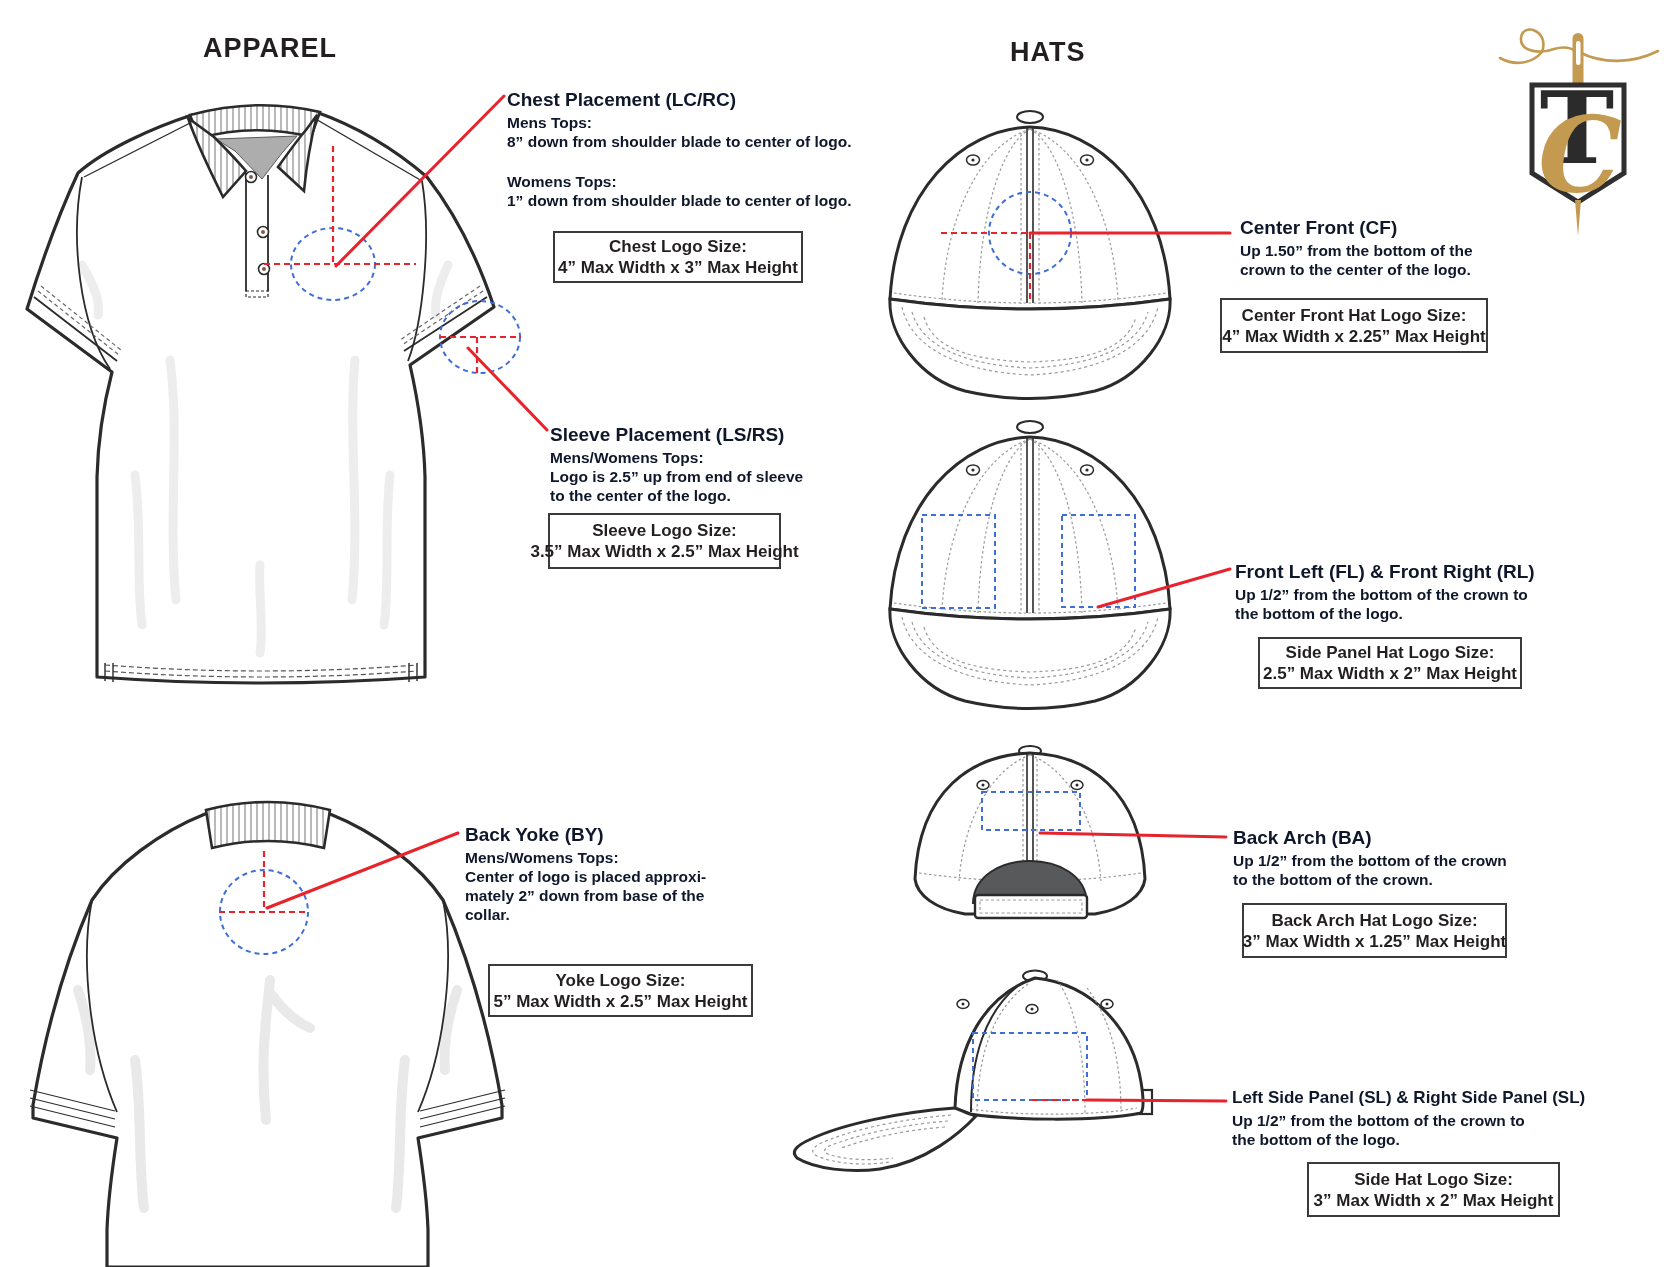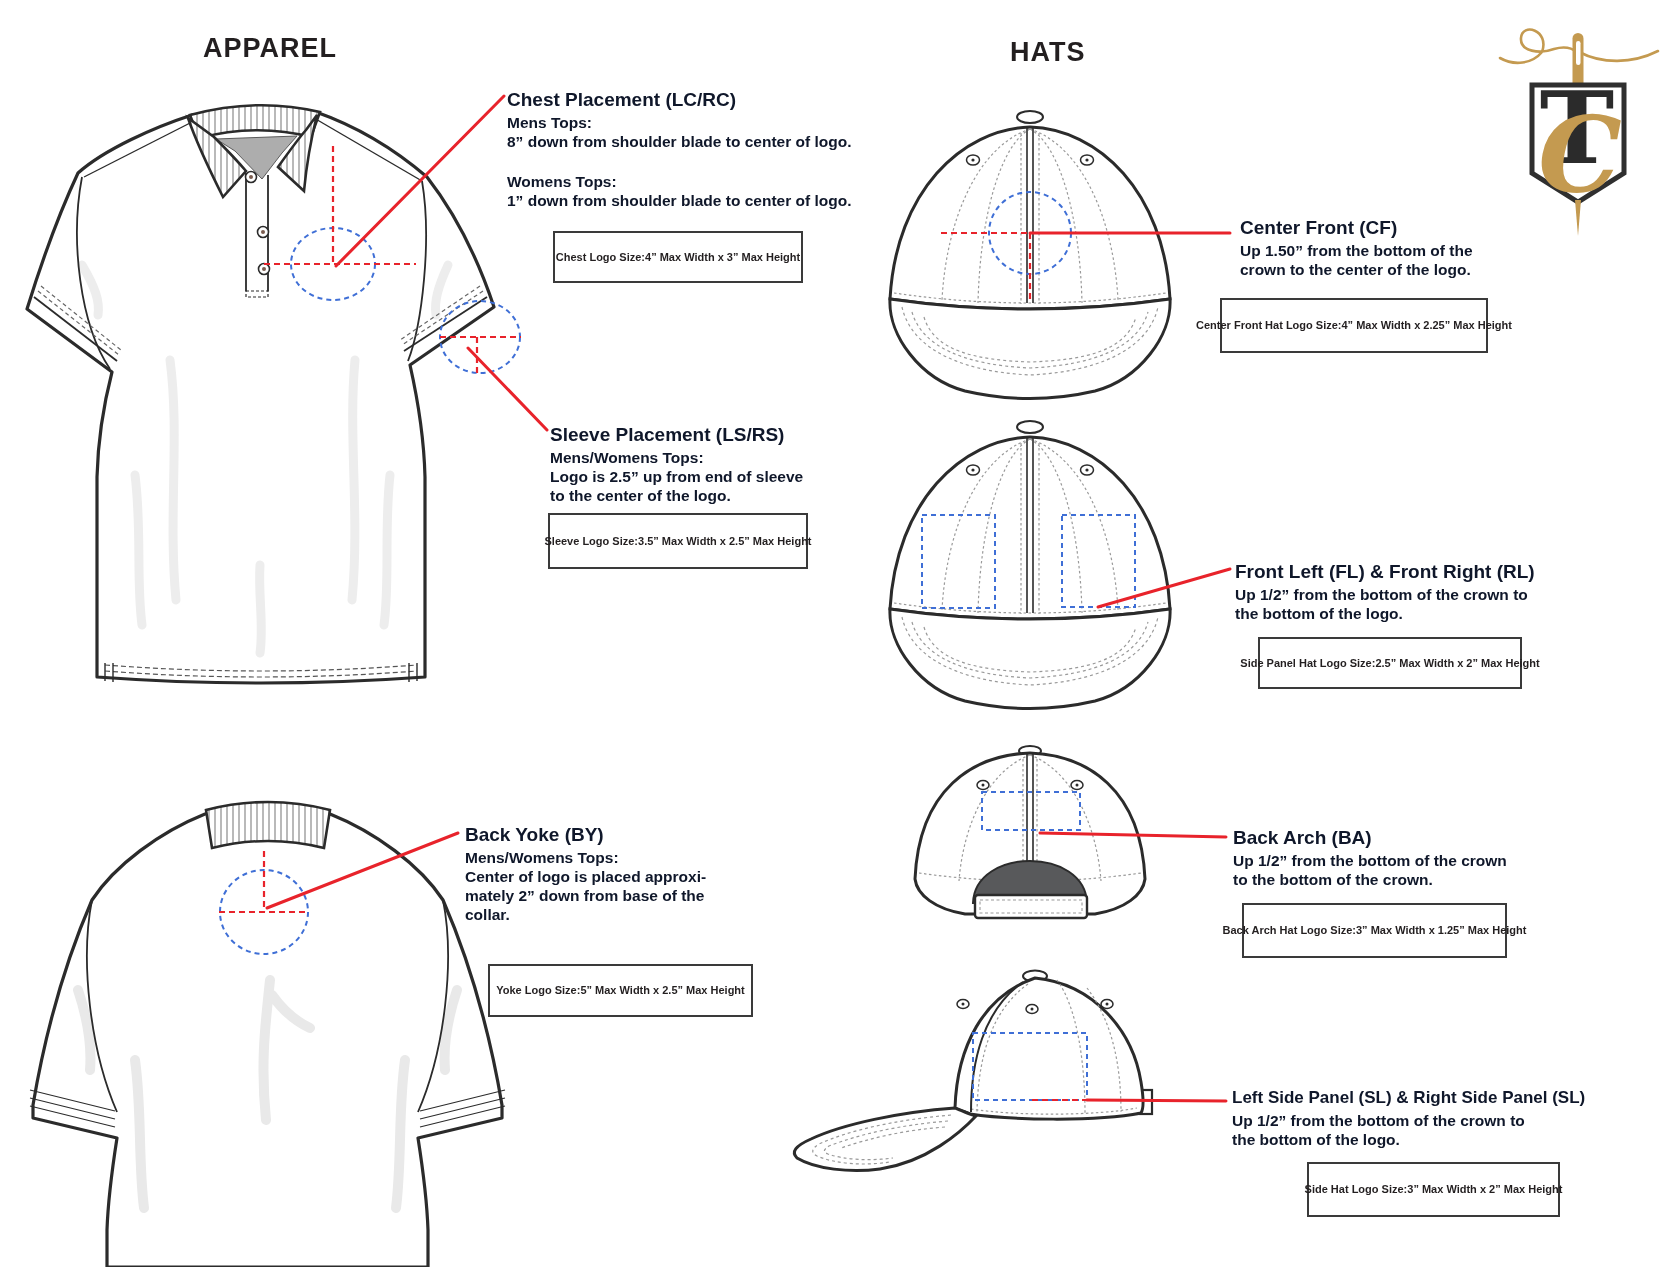--- a/index.html
+++ b/index.html
@@ -6,22 +6,22 @@
   .canvas{position:relative;width:1671px;height:1267px;background:#ffffff;overflow:hidden;
           font-family:"Liberation Sans","DejaVu Sans",sans-serif;color:#231f20;}
   .hdr{position:absolute;font-weight:bold;font-size:27px;letter-spacing:1px;color:#231f20;text-align:center;}
   svg{position:absolute;overflow:visible;}
   .anno{position:absolute;font-weight:bold;color:#0f172a;}
   .anno .t{font-size:19px;line-height:24px;margin-bottom:1px;white-space:nowrap;}
   .anno .t-sm{font-size:17px;line-height:24px;margin-bottom:1px;white-space:nowrap;}
   .anno .b{font-size:15.5px;line-height:19px;white-space:nowrap;}
   .anno .gap{height:21px;}
   .sizebox{position:absolute;border:2px solid #3a3a3a;background:#fff;box-sizing:border-box;
-           display:flex;justify-content:center;align-items:center;
-           font-weight:bold;font-size:11px;line-height:21px;text-align:center;white-space:nowrap;}
+           display:flex;flex-direction:column;justify-content:center;align-items:center;
+           font-weight:bold;font-size:17px;line-height:21px;text-align:center;white-space:nowrap;}
 </style>
 </head>
 <body>
 
 <div class="canvas">
 
   <div class="hdr" style="left:203px;top:33px;">APPAREL</div>
   <div class="hdr" style="left:1010px;top:17px;margin-top:20px;">HATS</div>
 
   <svg style="left:1492px;top:6px;" width="172" height="232" viewBox="0 0 172 232">
@@ -269,21 +269,21 @@
     <div>Chest Logo Size:</div>
     <div>4” Max Width x 3” Max Height</div>
   </div>
 
   <div class="anno" style="left:550px;top:423px;">
     <div class="t">Sleeve Placement (LS/RS)</div>
     <div class="b">Mens/Womens Tops:</div>
     <div class="b">Logo is 2.5” up from end of sleeve</div>
     <div class="b">to the center of the logo.</div>
   </div>
-  <div class="sizebox" style="left:548px;top:513px;width:260px;height:56px;">
+  <div class="sizebox" style="left:548px;top:513px;width:233px;height:56px;">
     <div>Sleeve Logo Size:</div>
     <div>3.5” Max Width x 2.5” Max Height</div>
   </div>
 
   <div class="anno" style="left:465px;top:823px;">
     <div class="t">Back Yoke (BY)</div>
     <div class="b">Mens/Womens Tops:</div>
     <div class="b">Center of logo is placed approxi-</div>
     <div class="b">mately 2” down from base of the</div>
     <div class="b">collar.</div>

